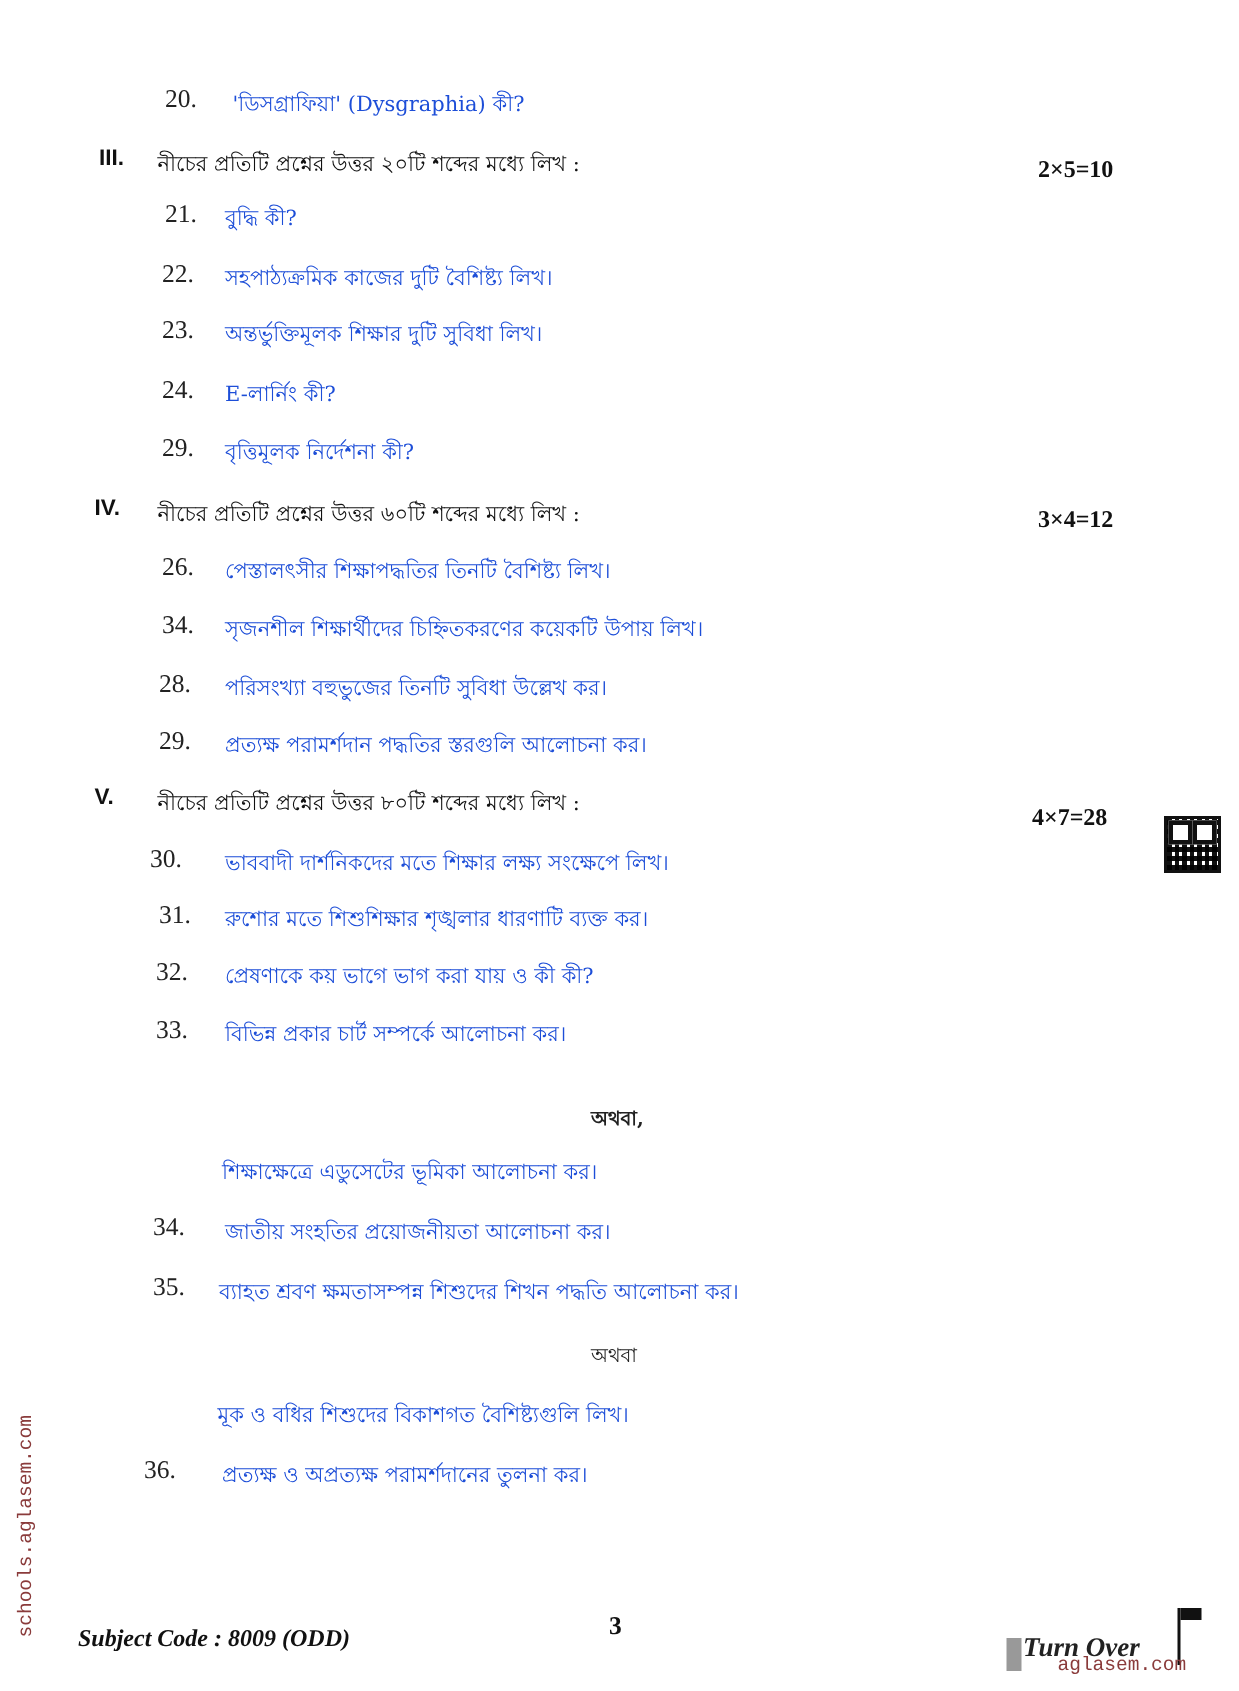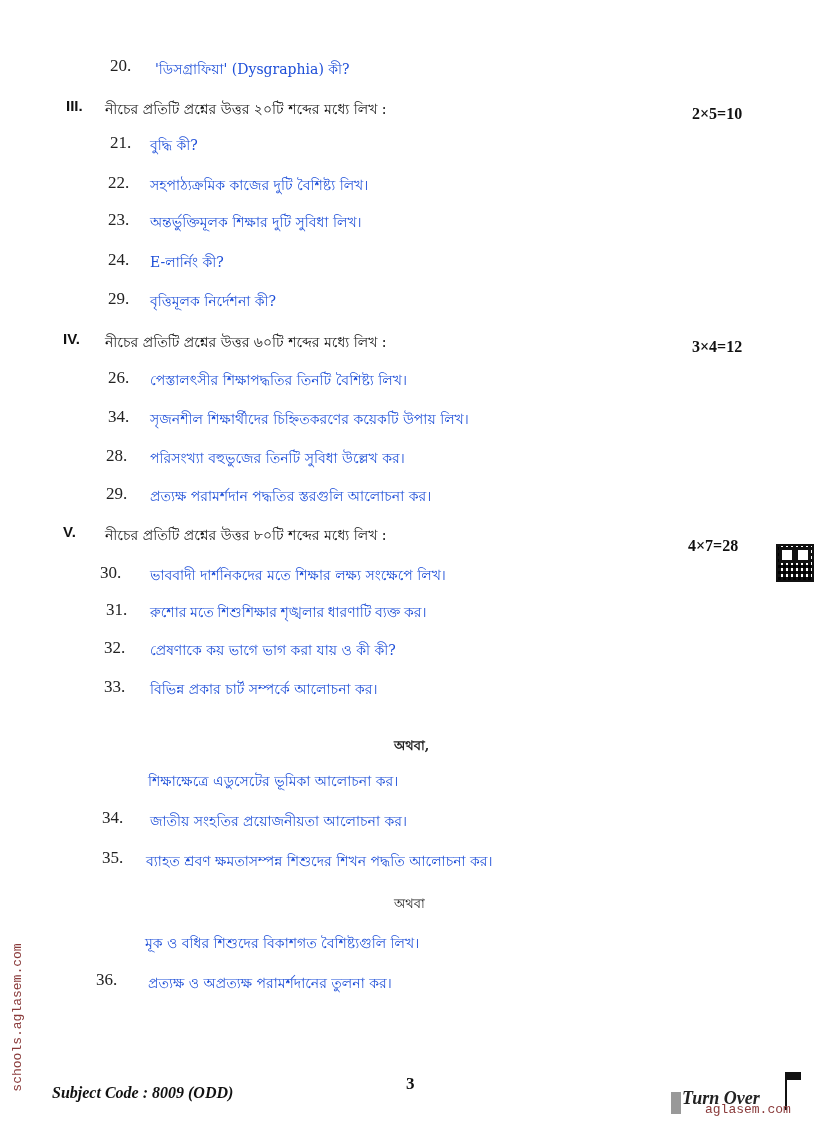--- a/index.html
+++ b/index.html
@@ -65,21 +65,21 @@
 <div class="abs qtext" style="left:150px;top:485px;">প্রত্যক্ষ পরামর্শদান পদ্ধতির স্তরগুলি আলোচনা কর।</div>
 
 <div class="abs sec-num" style="left:63px;top:523px;">V.</div>
 <div class="abs sec-text" style="left:105px;top:524px;">নীচের প্রতিটি প্রশ্নের উত্তর ৮০টি শব্দের মধ্যে লিখ :</div>
 <div class="abs marks" style="left:688px;top:537px;">4×7=28</div>
 <div class="abs qr" style="left:776px;top:544px;"></div>
 
 <div class="abs qnum" style="left:100px;top:563px;text-align:right;">30.</div>
 <div class="abs qtext" style="left:150px;top:564px;">ভাববাদী দার্শনিকদের মতে শিক্ষার লক্ষ্য সংক্ষেপে লিখ।</div>
 <div class="abs qnum" style="left:106px;top:600px;">31.</div>
-<div class="abs qtext" style="left:150px;top:601px;font-family:Liberation Serif, serif;">রুশোর মতে শিশুশিক্ষার শৃঙ্খলার ধারণাটি ব্যক্ত কর।</div>
+<div class="abs qtext" style="left:150px;top:601px;">রুশোর মতে শিশুশিক্ষার শৃঙ্খলার ধারণাটি ব্যক্ত কর।</div>
 <div class="abs qnum" style="left:104px;top:638px;">32.</div>
 <div class="abs qtext" style="left:150px;top:639px;">প্রেষণাকে কয় ভাগে ভাগ করা যায় ও কী কী?</div>
 <div class="abs qnum" style="left:104px;top:677px;">33.</div>
 <div class="abs qtext" style="left:150px;top:678px;">বিভিন্ন প্রকার চার্ট সম্পর্কে আলোচনা কর।</div>
 
 <div class="abs or" style="left:394px;top:736px;font-weight:bold;">অথবা,</div>
 <div class="abs qtext" style="left:148px;top:770px;">শিক্ষাক্ষেত্রে এডুসেটের ভূমিকা আলোচনা কর।</div>
 
 <div class="abs qnum" style="left:102px;top:808px;text-align:right;">34.</div>
 <div class="abs qtext" style="left:150px;top:810px;">জাতীয় সংহতির প্রয়োজনীয়তা আলোচনা কর।</div>

